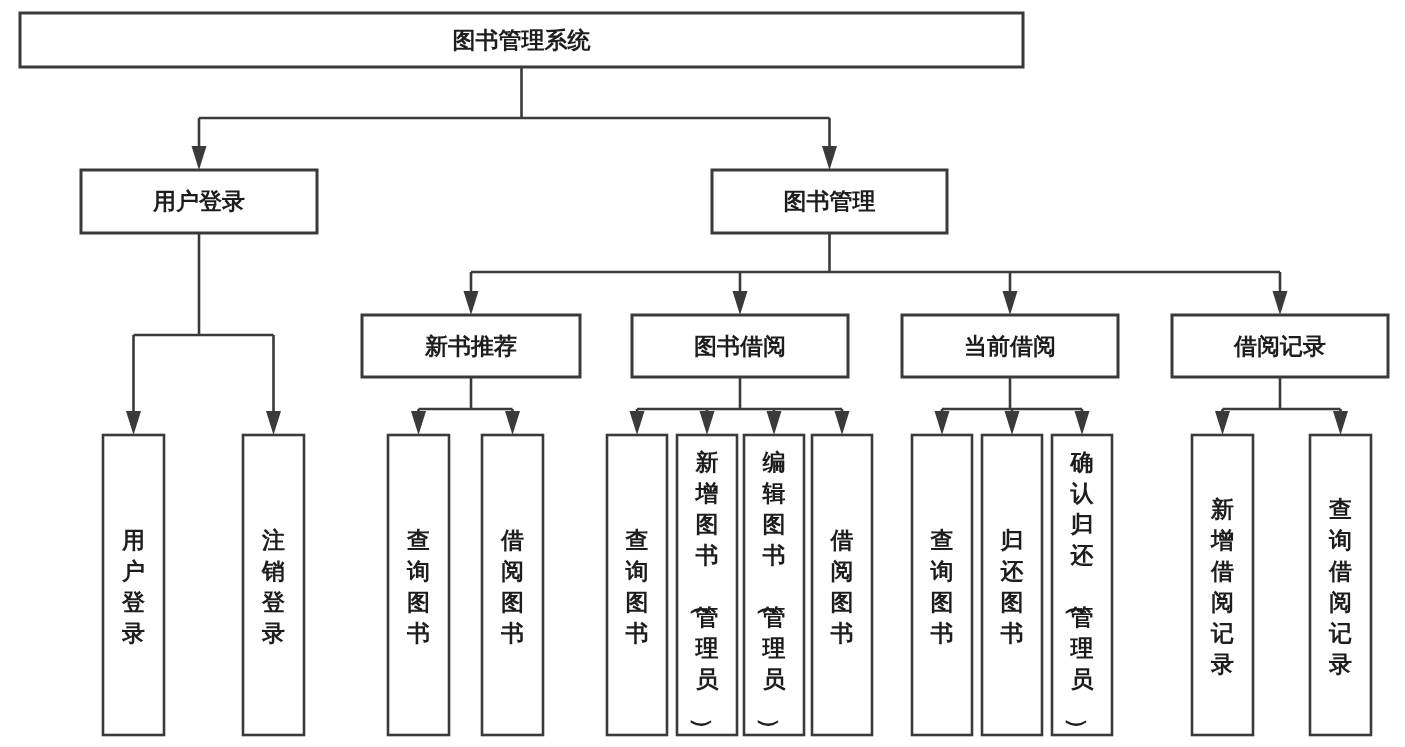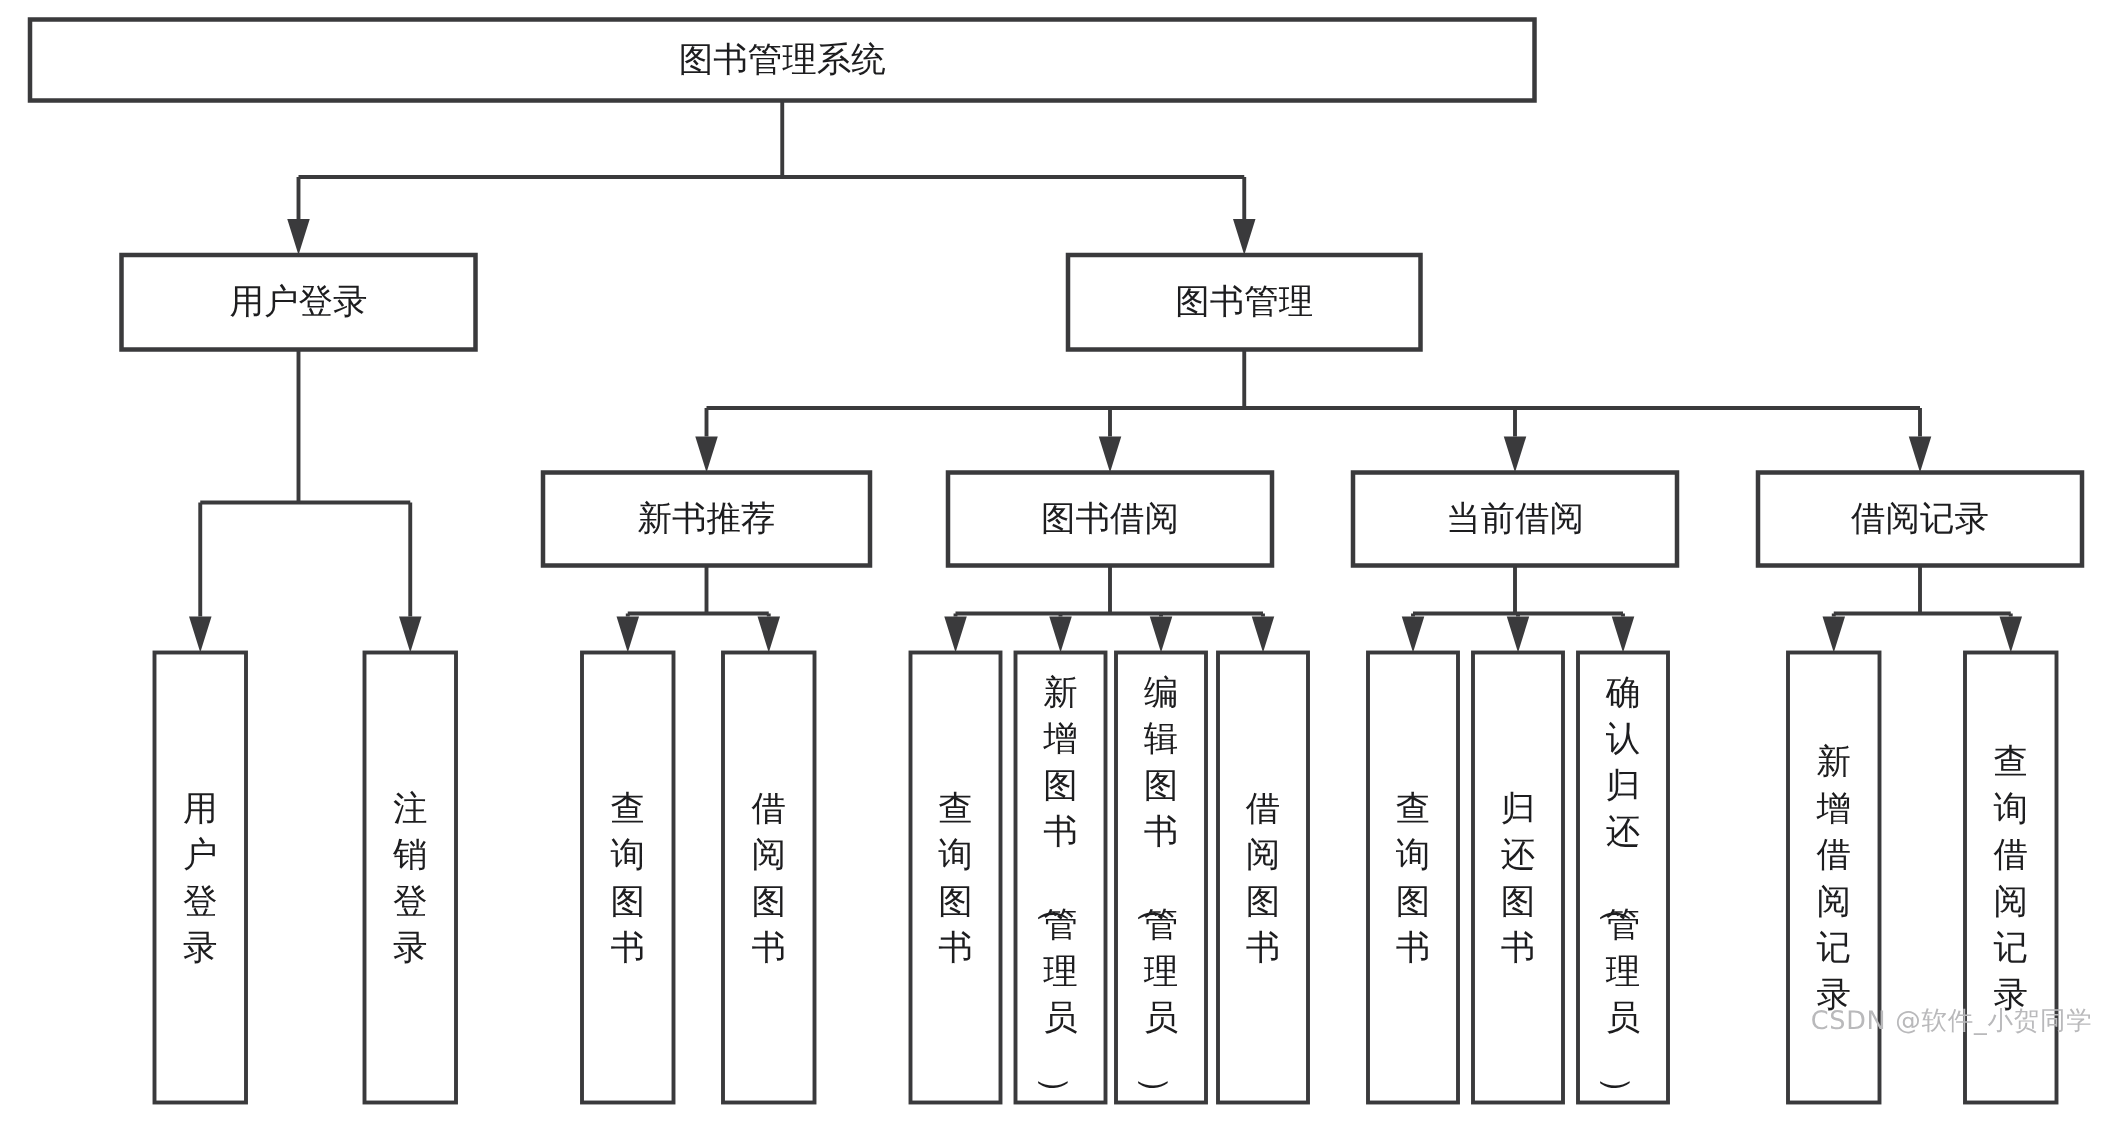--- a/index.html
+++ b/index.html
@@ -14,20 +14,21 @@
     position: relative;
     overflow: hidden;
     font-family: "DejaVu Sans", "Liberation Sans", sans-serif;
   }
   #diagram-root {
     position: absolute;
     left: 0;
     top: 0;
     width: 1405px;
     height: 699px;
+    font-weight: bold;
   }
   svg.flow {
     display: block;
     width: 1405px;
     height: 747px;
   }
   .node-rect {
     fill: #ffffff;
     stroke: #3a3a3c;
     stroke-width: 3;
@@ -208,14 +209,13 @@
         <g>
           <rect x="1192" y="435" width="61" height="300" class="node-rect thin"></rect>
           <text class="node-label-v"><tspan x="1222.5" y="509.5">新</tspan><tspan x="1222.5" y="540.5">增</tspan><tspan x="1222.5" y="571.5">借</tspan><tspan x="1222.5" y="602.5">阅</tspan><tspan x="1222.5" y="633.5">记</tspan><tspan x="1222.5" y="664.5">录</tspan></text>
         </g>
         <g>
           <rect x="1310" y="435" width="61" height="300" class="node-rect thin"></rect>
           <text class="node-label-v"><tspan x="1340.5" y="509.5">查</tspan><tspan x="1340.5" y="540.5">询</tspan><tspan x="1340.5" y="571.5">借</tspan><tspan x="1340.5" y="602.5">阅</tspan><tspan x="1340.5" y="633.5">记</tspan><tspan x="1340.5" y="664.5">录</tspan></text>
         </g>
       </g>
   </svg>
-  <div class="watermark">CSDN @软件_小贺同学</div>
 </div>
 
 </body></html>

